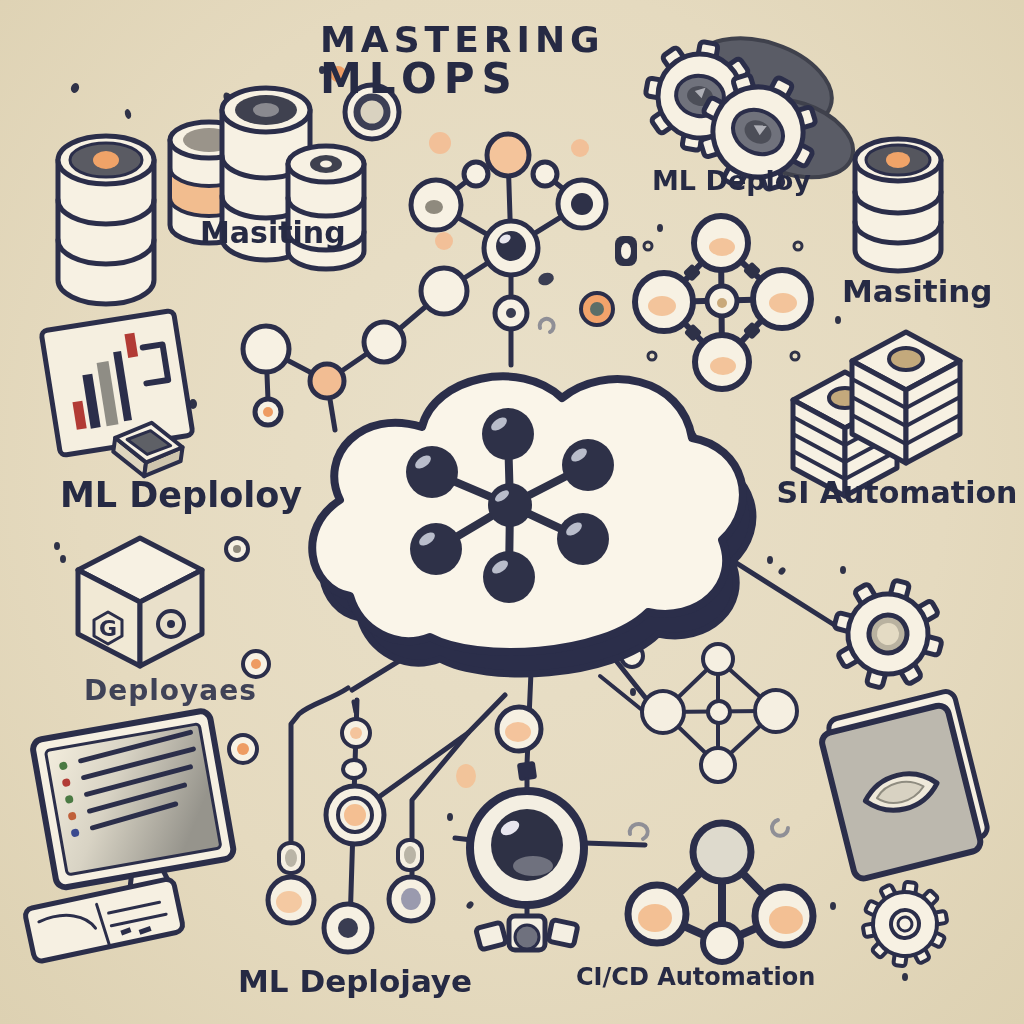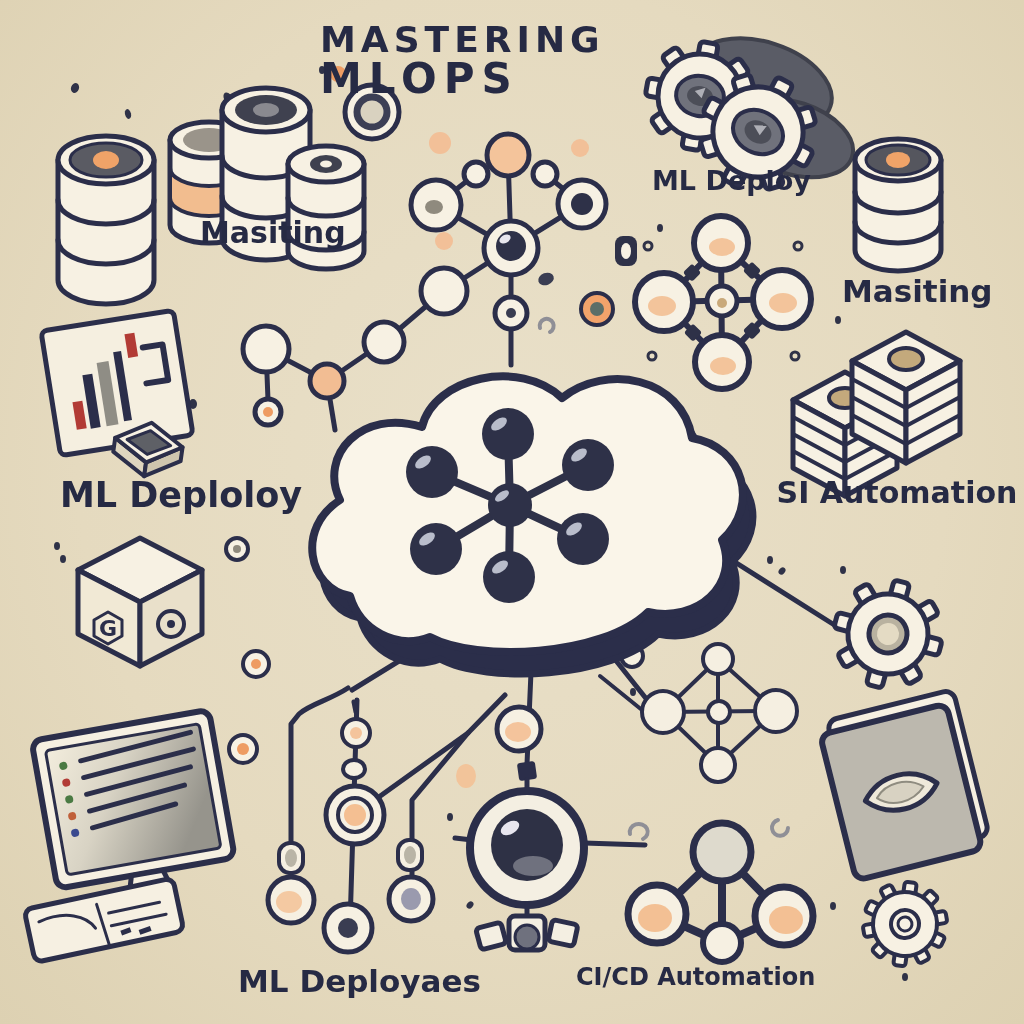--- a/index.html
+++ b/index.html
@@ -487,15 +487,16 @@
 </div>
 <div class="label lab-masiting">
   <span>Masiting</span>
 </div>
 <div class="label lab-mldeploy">ML Deploy</div>
 <div class="label lab-deploloy">Masiting</div>
 <div class="label lab-mlpiplines">ML Deploloy</div>
 <div class="label lab-builddeploy">
   <span class="l2">SI Automation</span>
 </div>
-<div class="label lab-mldeplojaye">ML Deployaes</div>
+<div class="label lab-deployaes">Deployaes</div>
+<div class="label lab-mldeplojaye">ML Deplojaye</div>
 <div class="label lab-cicd">CI/CD Automation</div>
 </div>
 
 </body></html>

